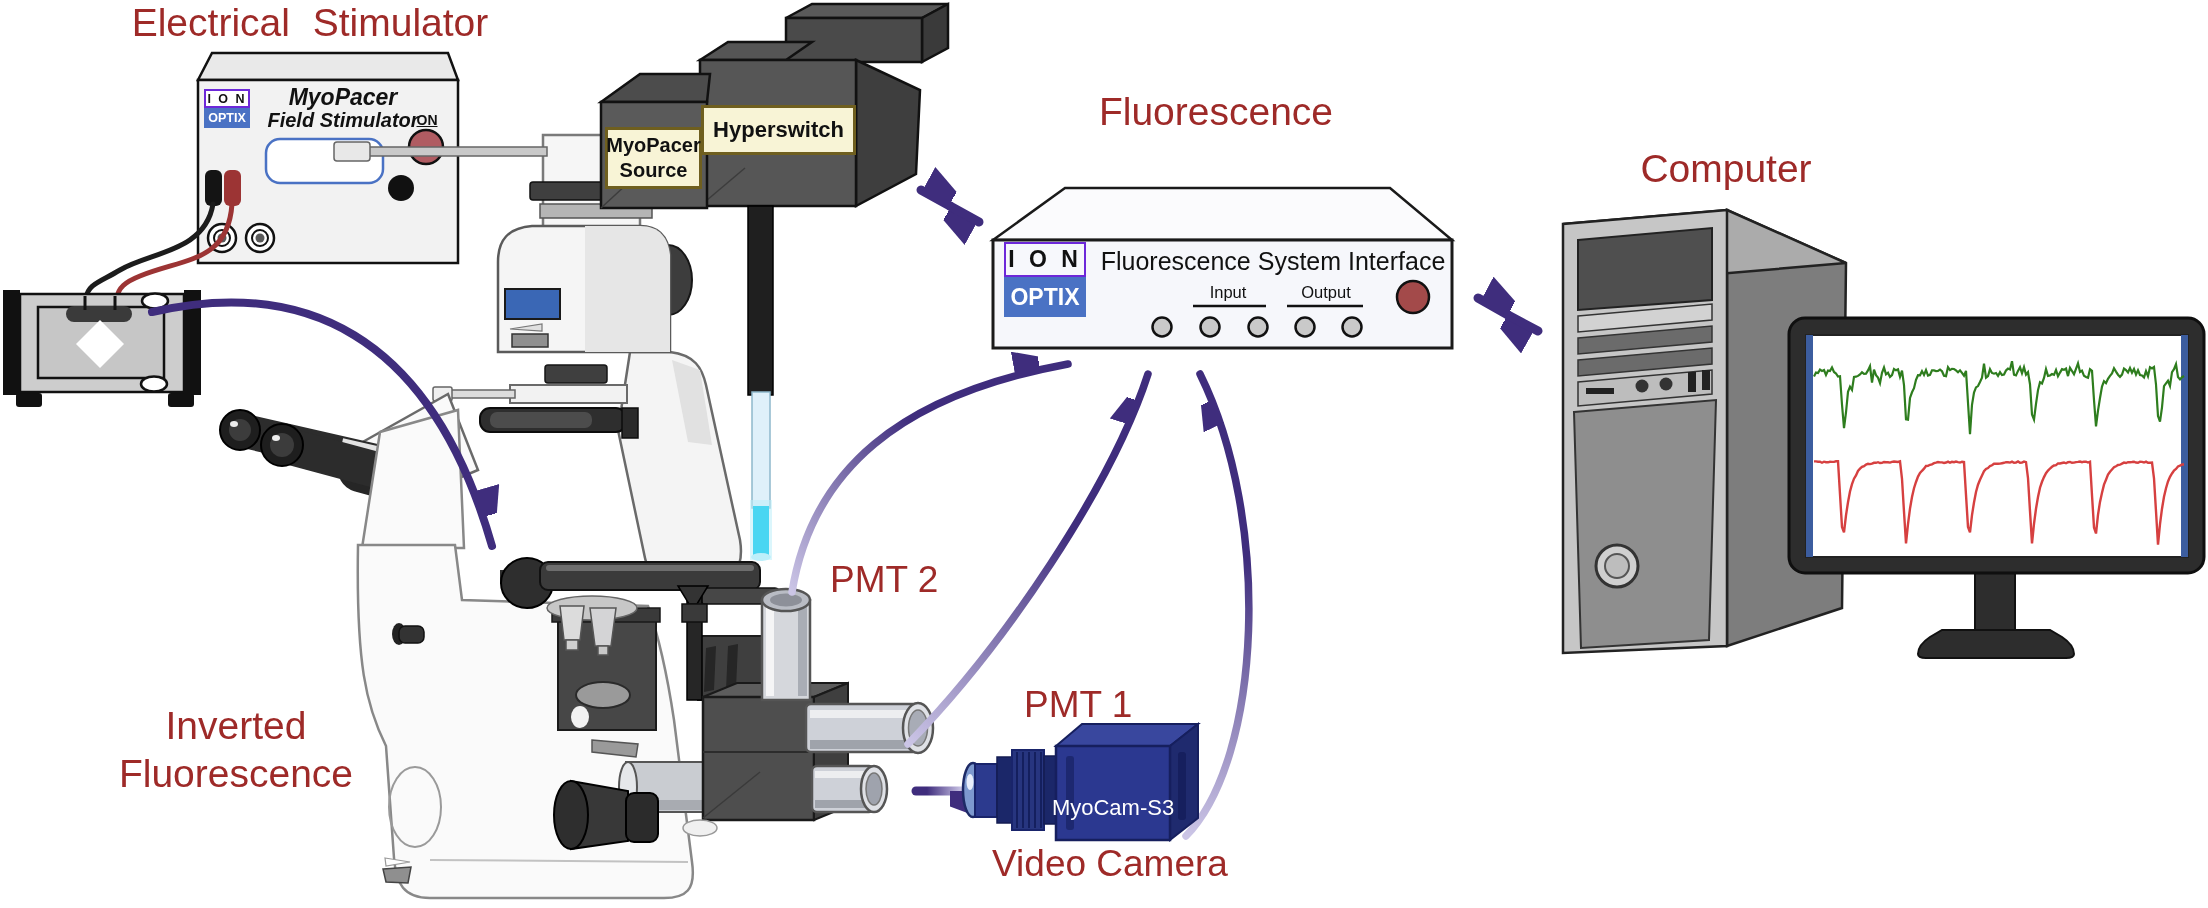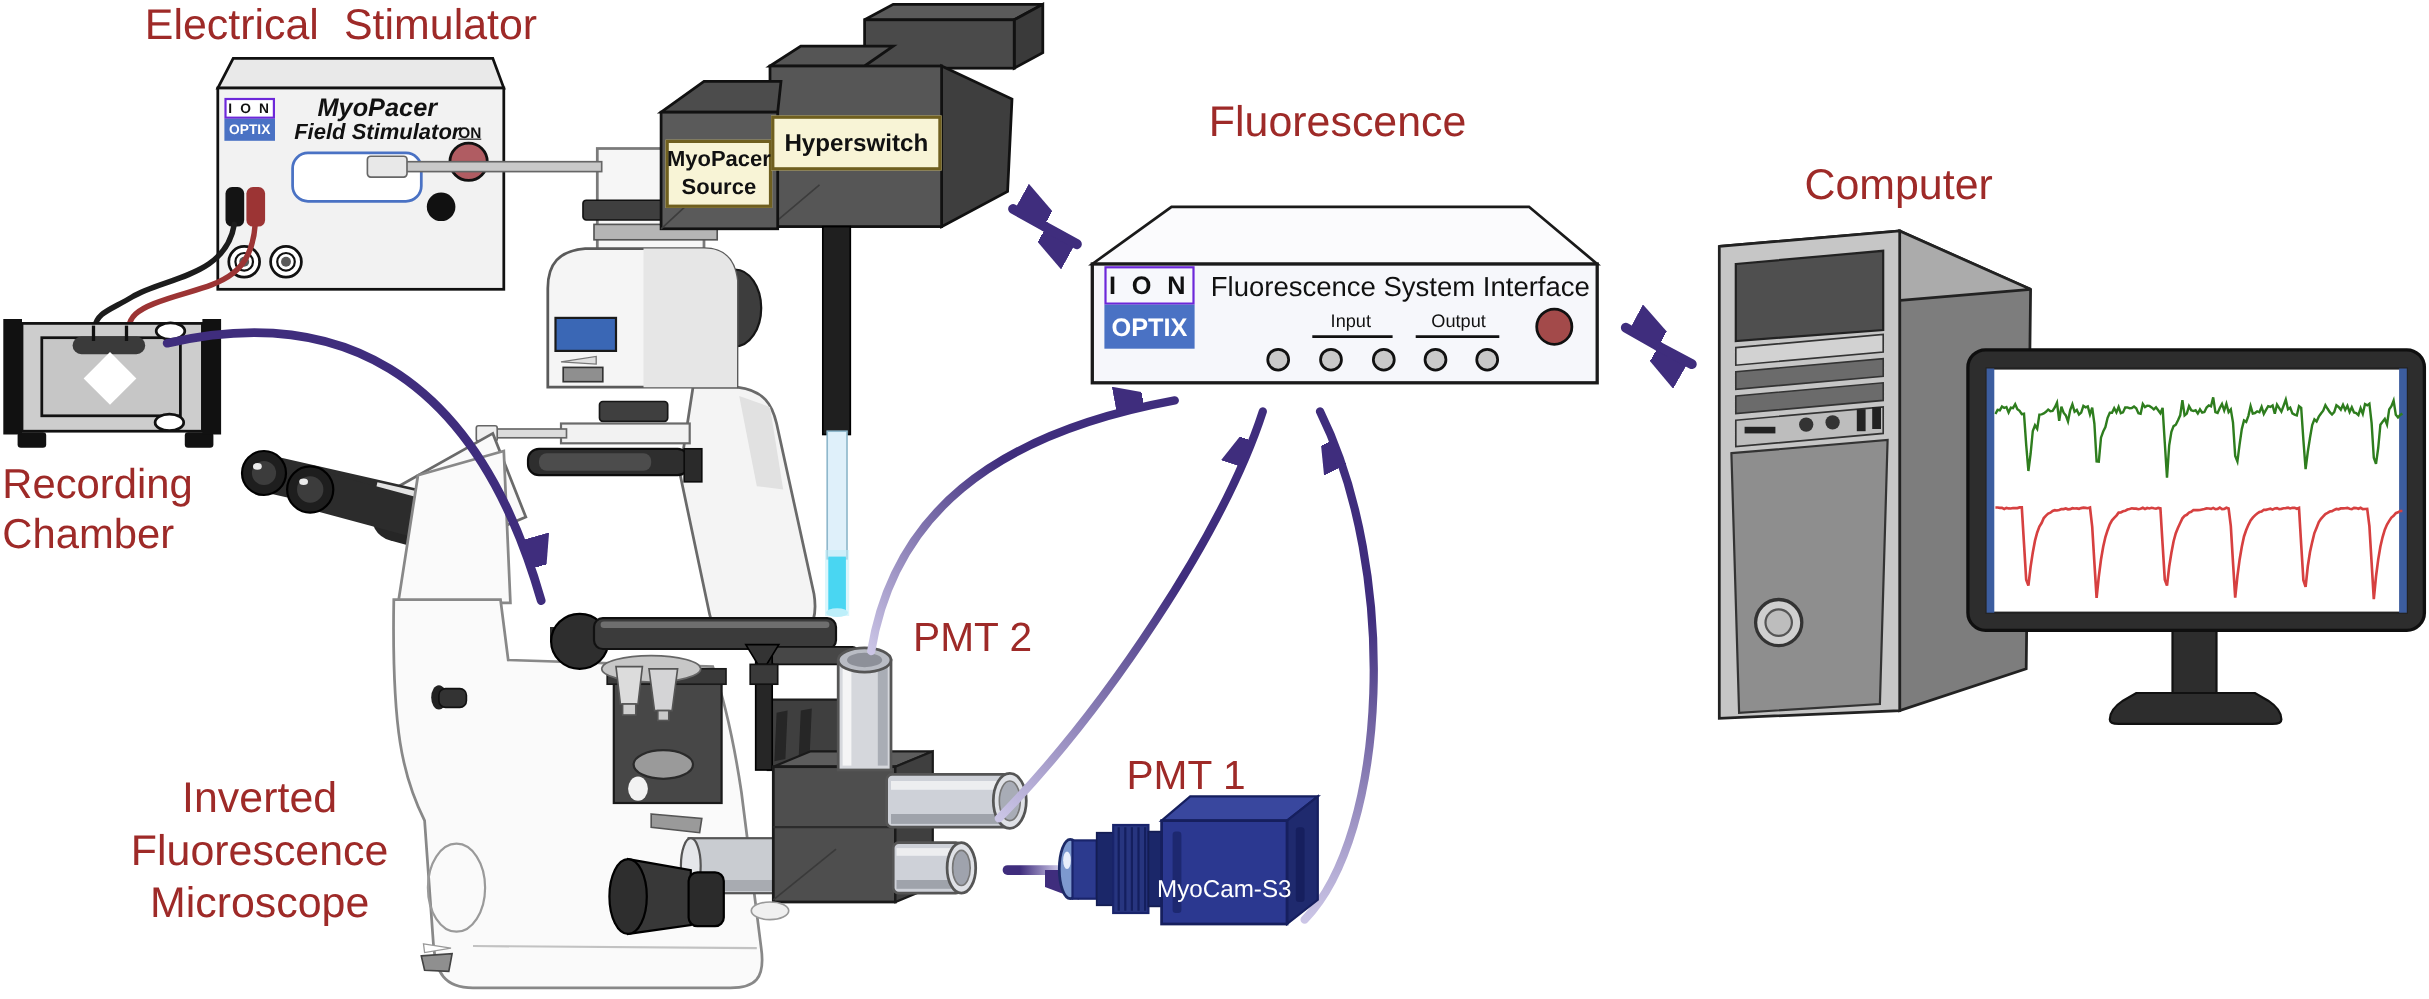--- a/index.html
+++ b/index.html
@@ -311,41 +311,37 @@
     <polygon points="1056,746 1082,724 1198,724 1170,746" fill="#39479e" stroke="#161f5e" stroke-width="2"></polygon>
     <polygon points="1170,746 1198,724 1198,818 1170,840" fill="#1f2a6e" stroke="#161f5e" stroke-width="2"></polygon>
     <rect x="1056" y="746" width="114" height="94" style="fill:var(--camera-navy)" stroke="#161f5e" stroke-width="2.5"></rect>
     <rect x="1066" y="756" width="8" height="74" rx="3" fill="#1d2870"></rect>
     <rect x="1178" y="752" width="8" height="68" rx="3" fill="#161f5e"></rect>
   </g>
 </svg>
 
 <div class="lbl center" style="left:84px;top:0px;width:452px;font-size:39px;word-spacing:12px;">Electrical Stimulator</div>
 
-<div class="lbl" style="left:2px;top:419px;width:220px;font-size:38px;">
-  <div>Recording</div>
-  <div>Chamber</div>
-</div>
 
 <div class="lbl center" style="left:58px;top:702px;width:356px;font-size:39px;line-height:48px;">
   <div>Inverted</div>
   <div>Fluorescence</div>
-  <div>Microscope</div>
 </div>
 
 <div class="lbl center" style="left:1038px;top:88px;width:356px;font-size:39px;line-height:47px;">
   <div>Fluorescence</div>
 </div>
 
 <div class="lbl center" style="left:1588px;top:146px;width:276px;font-size:39px;">Computer</div>
 
 <div class="lbl" style="left:830px;top:558px;width:150px;font-size:37px;">PMT 2</div>
 
 <div class="lbl" style="left:1024px;top:683px;width:150px;font-size:37px;">PMT 1</div>
 
+<div class="lbl center" style="left:950px;top:842px;width:320px;font-size:37px;">Video Camera</div>
 
 <div class="tag" style="left:605px;top:127px;width:97px;height:62px;font-size:20px;line-height:25px;">
   <div>
     <div>MyoPacer</div>
     <div>Source</div>
   </div>
 </div>
 
 <div class="tag" style="left:701px;top:105px;width:155px;height:50px;font-size:22px;">Hyperswitch</div>
 

